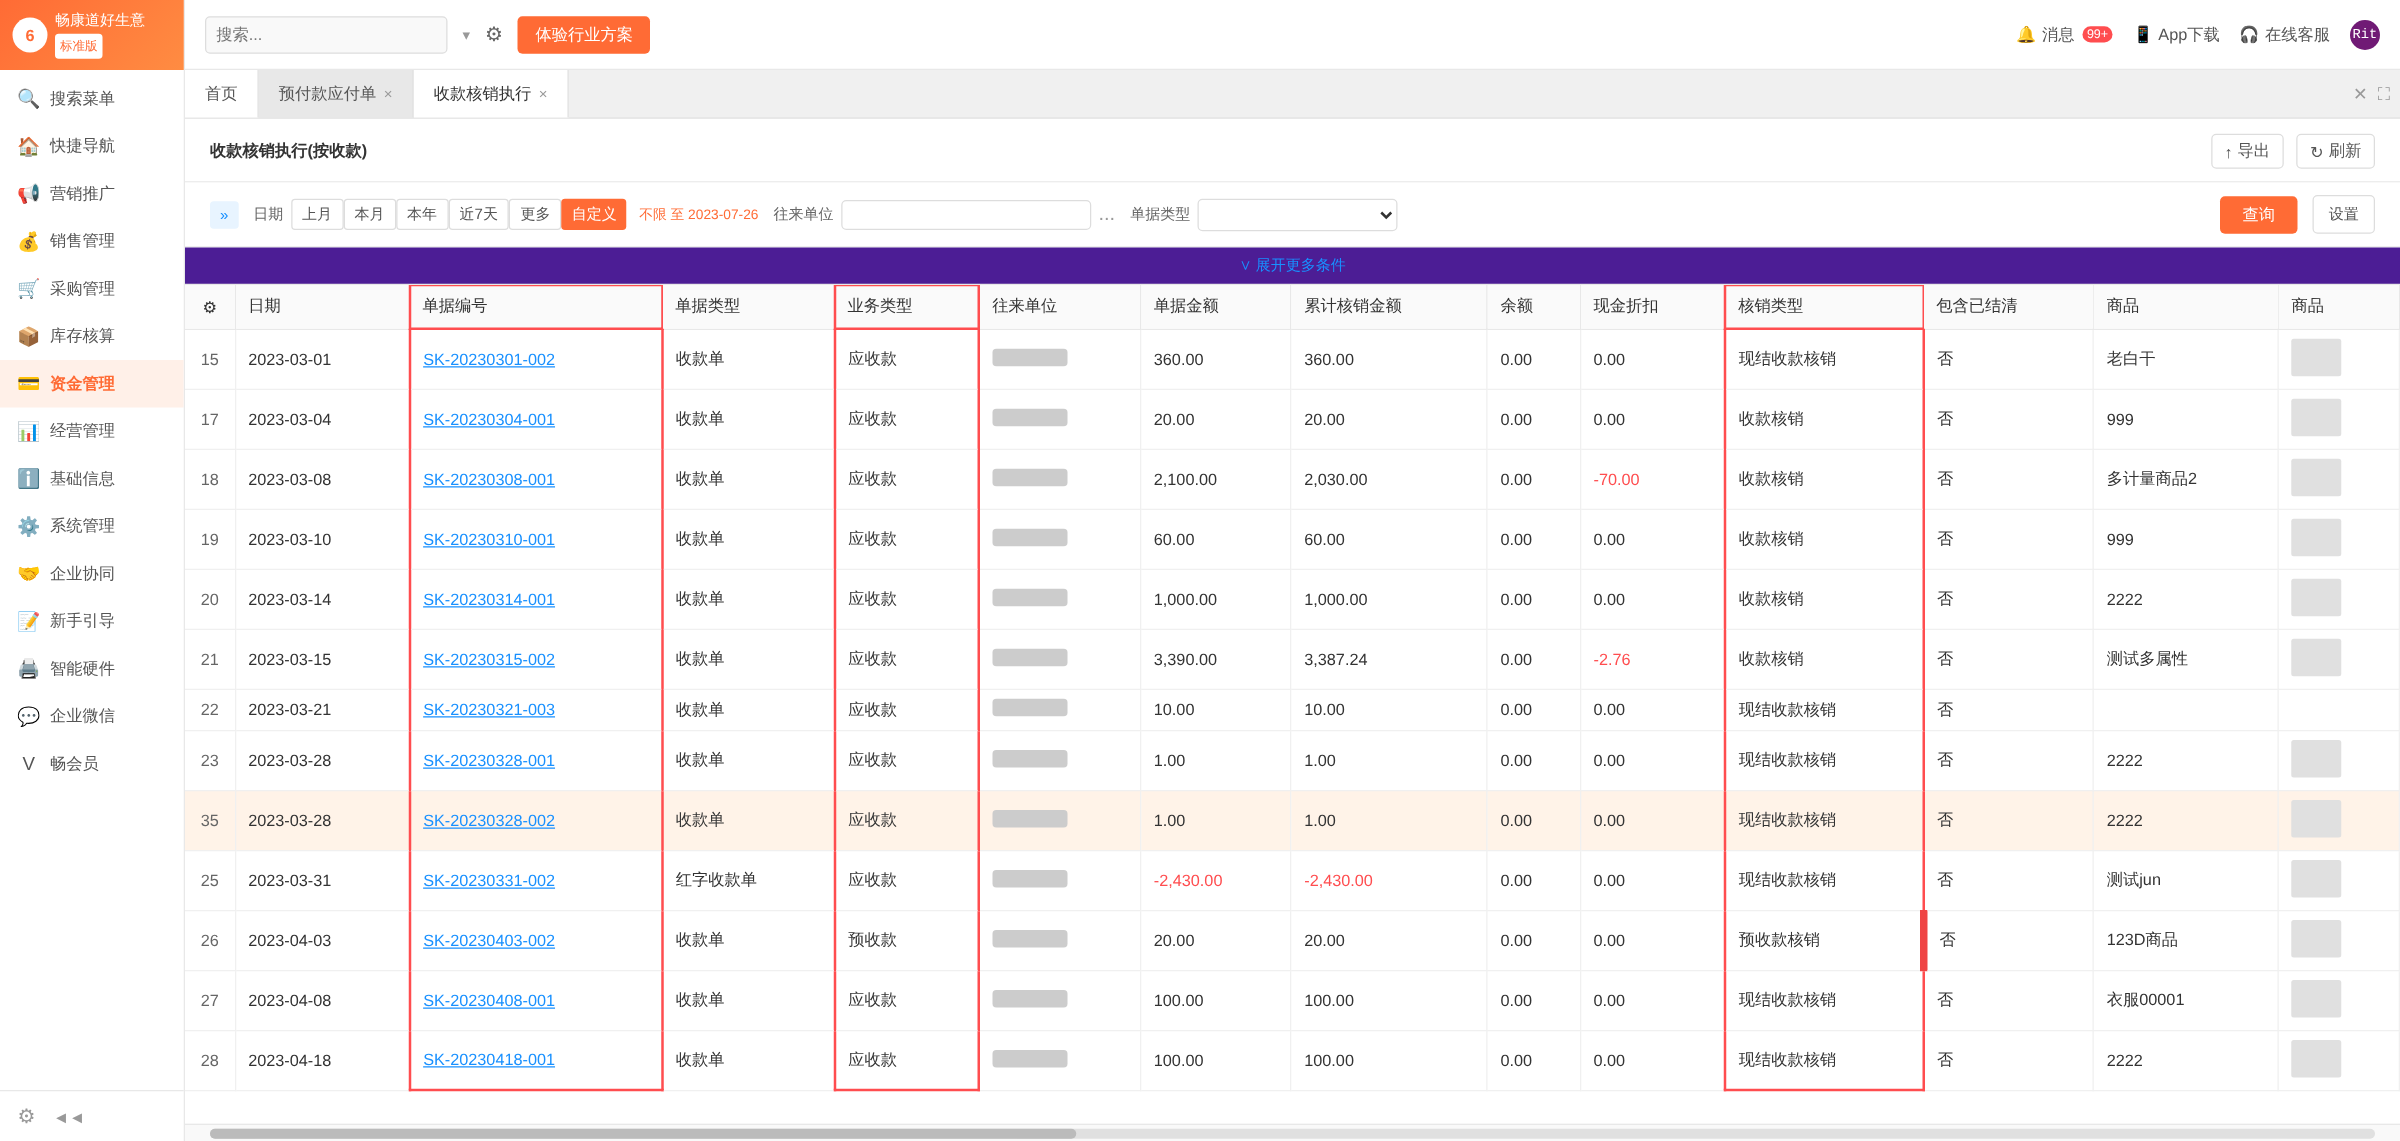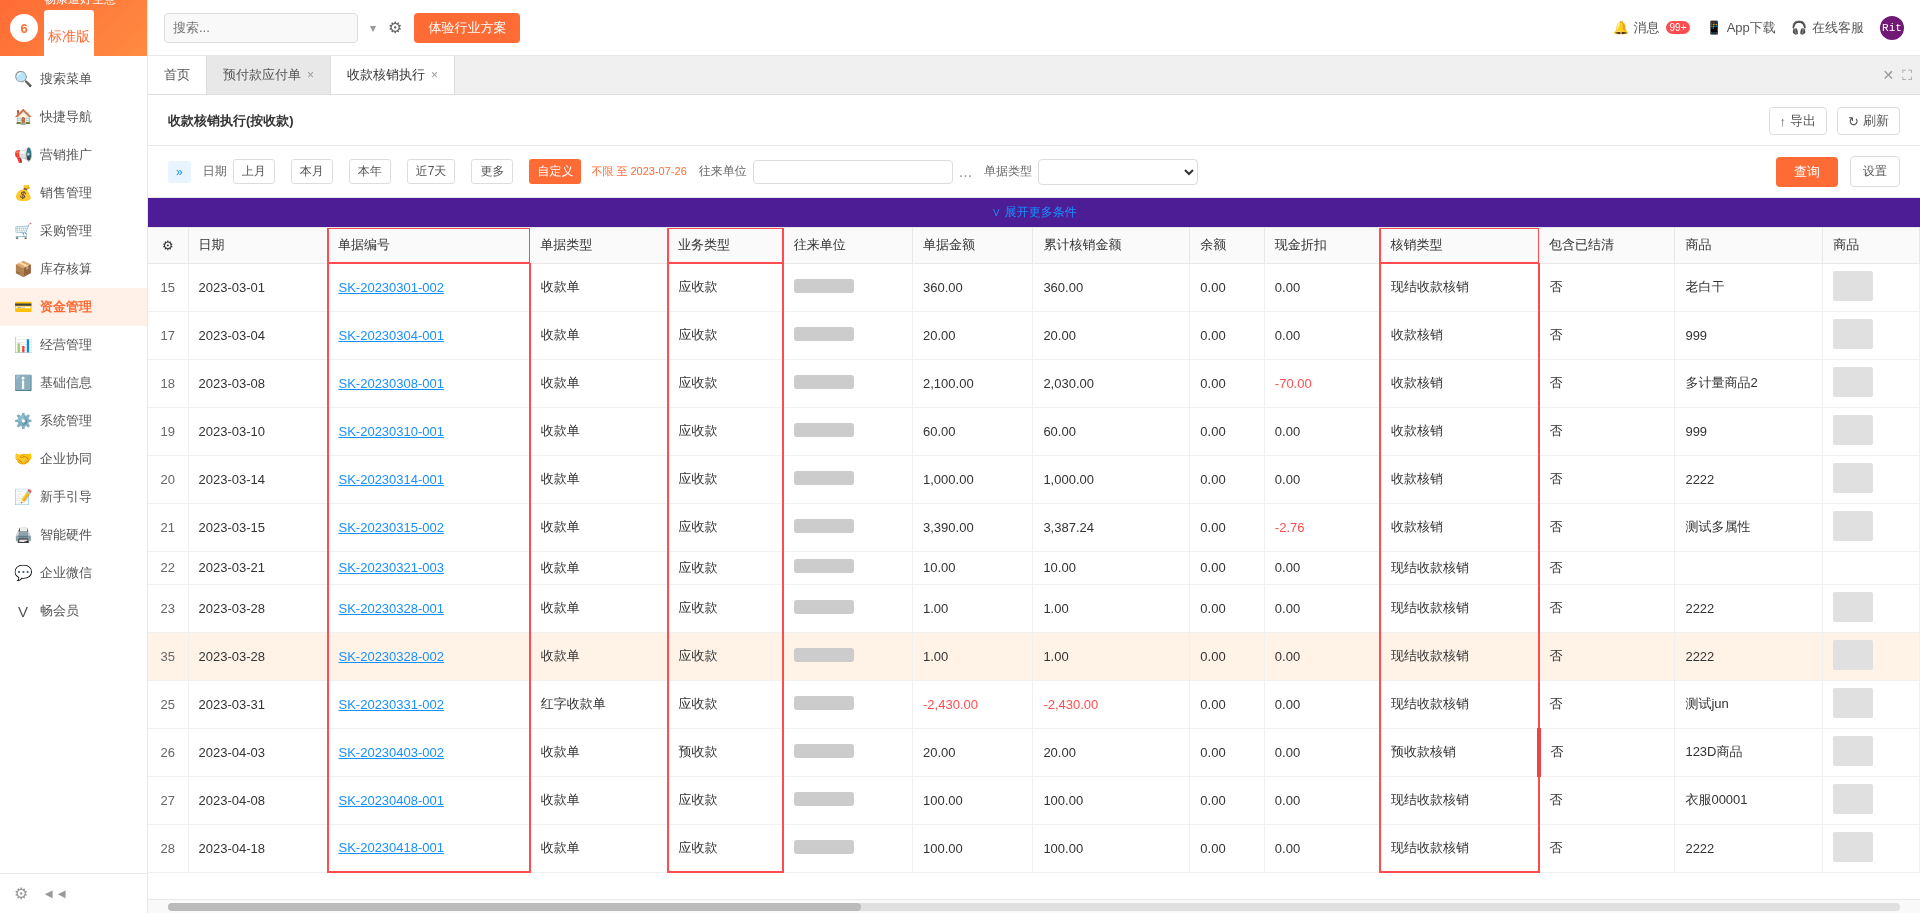--- a/index.html
+++ b/index.html
@@ -23,21 +23,21 @@
       height: 56px;
     }
     .sidebar-logo-icon {
       width: 28px; height: 28px;
       background: #fff;
       border-radius: 50%;
       display: flex; align-items: center; justify-content: center;
       color: #ff6b35; font-weight: bold; font-size: 14px;
     }
     .sidebar-logo-text { color: #fff; font-size: 12px; line-height: 1.3; }
-    .sidebar-logo-badge { background: #fff; color: #ff6b35; font-size: 14px; padding: 18px 4px; border-radius: 3px; margin-top: 2px; display: inline-block; }
+    .sidebar-logo-badge { background: #fff; color: #ff6b35; font-size: 10px; padding: 3px 4px; border-radius: 3px; margin-top: 2px; display: inline-block; }
     .sidebar-nav { flex: 1; overflow-y: auto; padding: 4px 0; }
     .sidebar-item {
       display: flex; align-items: center; gap: 8px;
       padding: 10px 14px;
       cursor: pointer; color: #555; transition: all 0.2s;
     }
     .sidebar-item.active { background: #fff0e8; color: #ff6b35; font-weight: bold; }
     .sidebar-item-icon { font-size: 15px; width: 18px; text-align: center; }
     .sidebar-footer {
       padding: 10px 14px;
@@ -118,21 +118,21 @@
       display: flex; align-items: center; gap: 12px;
       border-bottom: 1px solid #e8e8e8;
       flex-wrap: wrap;
     }
     .filter-expand-btn {
       background: #e8f4ff; color: #1890ff; border: none;
       padding: 4px 8px; border-radius: 3px; cursor: pointer; font-size: 12px;
     }
     .filter-group { display: flex; align-items: center; gap: 6px; }
     .filter-label { color: #666; font-size: 12px; white-space: nowrap; }
-    .filter-date-btns { display: flex; gap: 16px; }
+    .filter-date-btns { display: flex; gap: 0; }
     .date-btn {
       border: 1px solid #ddd; background: #fff; padding: 3px 8px;
       border-radius: 3px; cursor: pointer; font-size: 12px; color: #555;
     }
     .date-custom {
       background: #ff6b35; color: #fff; border: none;
       padding: 3px 8px; border-radius: 3px; cursor: pointer; font-size: 12px;
     }
     .filter-date-range { color: #ff6b35; font-size: 11px; margin-left: 4px; }
     .filter-input {
@@ -611,21 +611,21 @@
       <td style="border-left: 2px solid #ff4d4f; border-right: 2px solid #ff4d4f;">
         <span class="link-cell">SK-20230403-002</span>
       </td>
       <td>收款单</td>
       <td style="border-left: 2px solid #ff4d4f; border-right: 2px solid #ff4d4f;">预收款</td>
       <td><span class="blurred"></span></td>
       <td class="">20.00</td>
       <td class="">20.00</td>
       <td>0.00</td>
       <td class="">0.00</td>
-      <td style="border-left: 2px solid #ff4d4f; border-right: 4px solid #ef4444; margin-top: 28px;">预收款核销</td>
+      <td style="border-left: 2px solid #ff4d4f; border-right: 6px solid #ef4444; margin-top: 28px;">预收款核销</td>
       <td>否</td>
       <td>123D商品</td>
       <td>
         <div style="width:40px;height:30px;background:#e0e0e0;display:inline-block;border-radius:2px;"></div>
       </td>
     </tr>
             <tr>
       <td class="row-num">27</td>
       <td>2023-04-08</td>
       <td style="border-left: 2px solid #ff4d4f; border-right: 2px solid #ff4d4f;">

